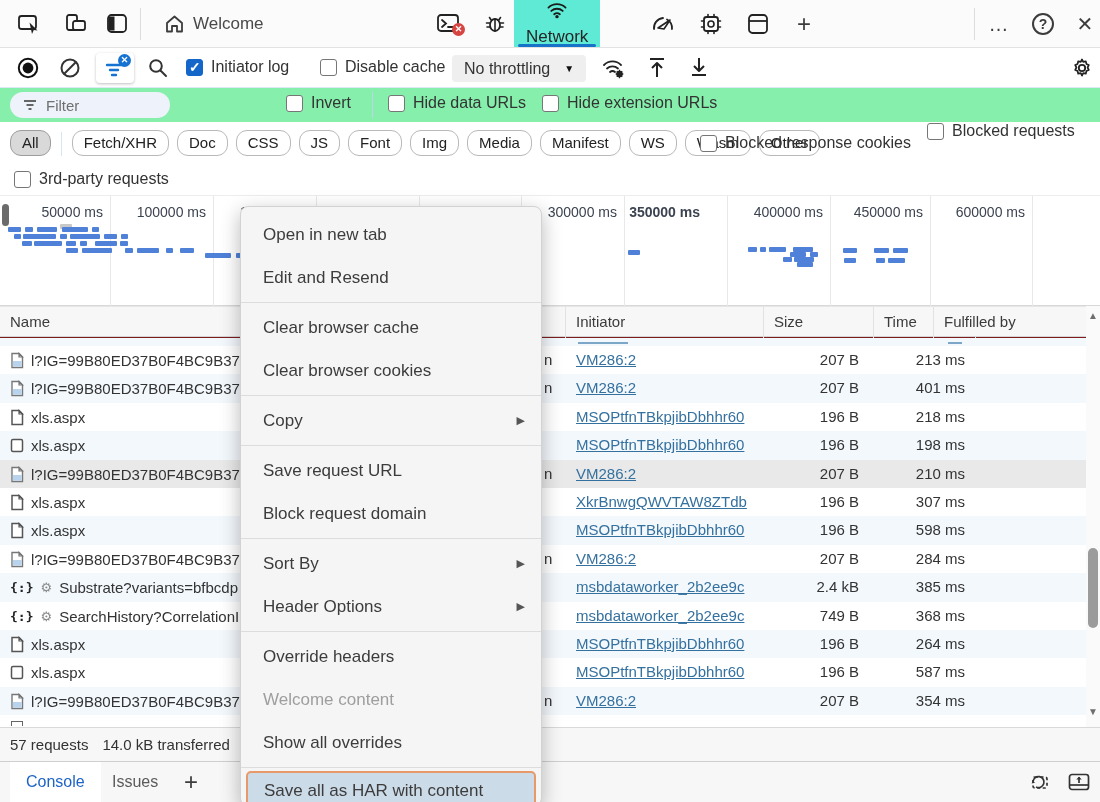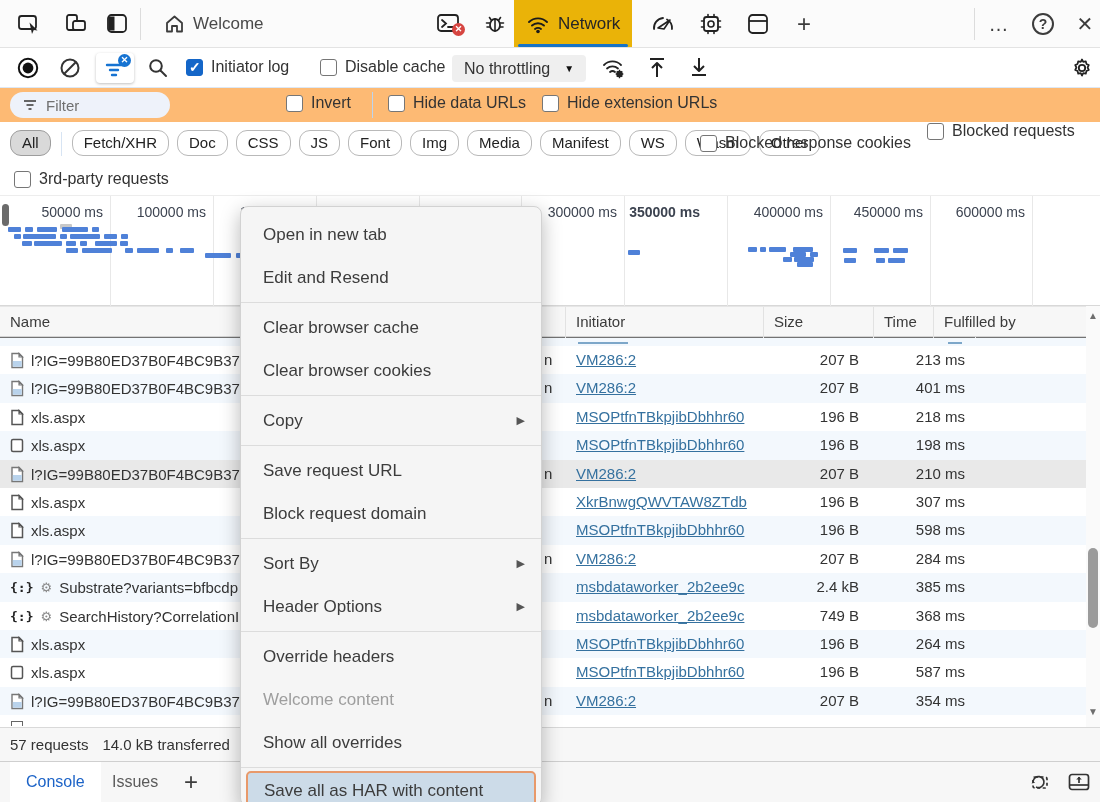--- a/index.html
+++ b/index.html
@@ -6,57 +6,57 @@
   html,body { background:#fff; }
   body { font-family:"Liberation Sans", sans-serif; color:#333; }
   #root { position:relative; width:1100px; height:802px; background:#fff; overflow:hidden; }
   svg { display:block; }
 
   
   #tabbar { position:absolute; left:0; top:0; width:1100px; height:48px; background:#fbfbfb; border-bottom:1px solid #e3e3e3; }
   .tb-icon { position:absolute; top:10px; width:30px; height:28px; display:flex; align-items:center; justify-content:center; border-radius:4px; cursor:pointer; }
   .vdiv { position:absolute; top:8px; width:1px; height:32px; background:#dcdcdc; }
   .tab { position:absolute; top:0; height:47px; display:flex; align-items:center; gap:8px; padding:0 12px; font-size:17px; color:#4a4a4a; cursor:pointer; }
-  .tab.active { background:#eab308; color:#262626; }
+  .tab.active { background:#5eead4; color:#262626;flex-direction:column; }
   .tab.active::after { content:""; position:absolute; left:4px; right:4px; bottom:0; height:3px; background:#1673c8; border-radius:2px; }
   .badge { position:absolute; width:13px; height:13px; background:#d64541; border-radius:50%; color:#fff; font-size:9px; line-height:13px; text-align:center; font-weight:bold; }
   .qmark { width:22px; height:22px; border:2px solid #3c3c3c; border-radius:50%; font-size:14px; line-height:19px; text-align:center; color:#3c3c3c; font-weight:bold; }
 
   
   #nettools { position:absolute; left:0; top:48px; width:1100px; height:40px; background:#fff; border-bottom:1px solid #dde8f5; }
   .nt-btn { position:absolute; top:5px; width:32px; height:30px; display:flex; align-items:center; justify-content:center; border-radius:4px; cursor:pointer; }
   .funnel-card { background:#fff; box-shadow:0 1px 3px rgba(0,0,0,.25); }
   .cb { display:flex; align-items:center; gap:8px; cursor:pointer; }
   .cbbox { width:17px; height:17px; border:1.6px solid #767676; border-radius:3px; background:#fff; flex:0 0 auto; position:relative; }
   .cbbox.checked { background:#1466c8; border-color:#1466c8; }
   .cbbox.checked::after { content:"✓"; position:absolute; left:2px; top:-1px; color:#fff; font-size:14px; font-weight:bold; }
   .cblabel { font-size:16px; color:#333; white-space:nowrap; }
   .throttle { position:absolute; left:452px; top:7px; height:27px; background:#efefef; border-radius:4px; display:flex; align-items:center; gap:14px; padding:0 12px; font-size:16px; color:#333; cursor:pointer; }
   .caret { font-size:10px; color:#111; }
 
   
-  #filterrow { position:absolute; left:0; top:88px; width:1100px; height:34px; background:#fdba74;text-align:right; }
+  #filterrow { position:absolute; left:0; top:88px; width:1100px; height:34px; background:#86efac;text-align:right; }
   #filterpill { position:absolute; left:10px; top:4px; width:160px; height:26px; background:#eef2fa; border-radius:13px; display:flex; align-items:center; gap:8px; padding:0 12px; cursor:text; }
   #filterpill .ph { color:#707070; font-size:15px; }
 
   
   #chipsrow { position:absolute; left:0; top:122px; width:1100px; height:44px; background:#fff; }
   .chip { position:relative; display:inline-block; height:26px; line-height:24px; padding:0 11px; border:1px solid #b9b9b9; border-radius:11px; background:#fff; font-size:15px; color:#222; margin-right:8px; cursor:pointer; white-space:nowrap; }
   .chip.active { background:#d9d9d9; border-color:#9d9d9d; }
   #thirdparty { position:absolute; left:0; top:166px; width:1100px; height:30px; background:#fff; border-bottom:1px solid #ededed; }
 
   
   #timeline { position:absolute; left:0; top:196px; width:1100px; height:110px; background:#fff; border-bottom:1px solid #d8d8d8; }
   .grid { position:absolute; top:0; width:1px; height:110px; background:#e8e8e8; }
   .ticklabel { position:absolute; top:8px; font-size:14px; color:#3c4350; transform:translateX(-100%); white-space:nowrap; }
   .tbar { position:absolute; height:5px; border-radius:1px; }
   #tl-handle { position:absolute; left:2px; top:8px; width:7px; height:22px; background:#6b6b6b; border-radius:4px; cursor:ew-resize; }
 
   
-  #table { position:absolute; left:0; top:306px; width:1100px; height:421px; background:#737373; overflow:hidden; }
+  #table { position:absolute; left:0; top:306px; width:1100px; height:421px; background:#7f1d1d; overflow:hidden; }
   #thead { position:absolute; left:0; top:0; width:1100px; height:31px; background:#f7f7f7; border-bottom:1px solid #d4d4d4; border-top:1px solid #e6e6e6; }
   .th { position:absolute; top:0; height:31px; line-height:30px; font-size:15px; color:#3b3b3b; padding-left:10px; border-left:1px solid #e2e2e2; cursor:pointer; }
   .colline { position:absolute; top:31px; bottom:0; width:1px; background:#ededed; }
   .row { position:absolute; left:0; width:1086px; height:29px; cursor:pointer; }
   .row .name { position:absolute; left:10px; top:0; height:29px; display:flex; align-items:center; gap:7px; font-size:15px; color:#333; white-space:nowrap; overflow:hidden; width:520px; }
   .row .tail { position:absolute; left:544px; top:5px; font-size:15px; color:#333; }
   .row .init { position:absolute; left:576px; top:5px; width:180px; font-size:15px; color:#35719f; text-decoration:underline; white-space:nowrap; overflow:hidden; }
   .row .size { position:absolute; left:763px; top:5px; width:96px; text-align:right; font-size:15px; color:#333; }
   .row .time { position:absolute; left:873px; top:5px; width:92px; text-align:right; font-size:15px; color:#333; }
   .ic-doc { width:14px; height:17px; flex:0 0 auto; }

